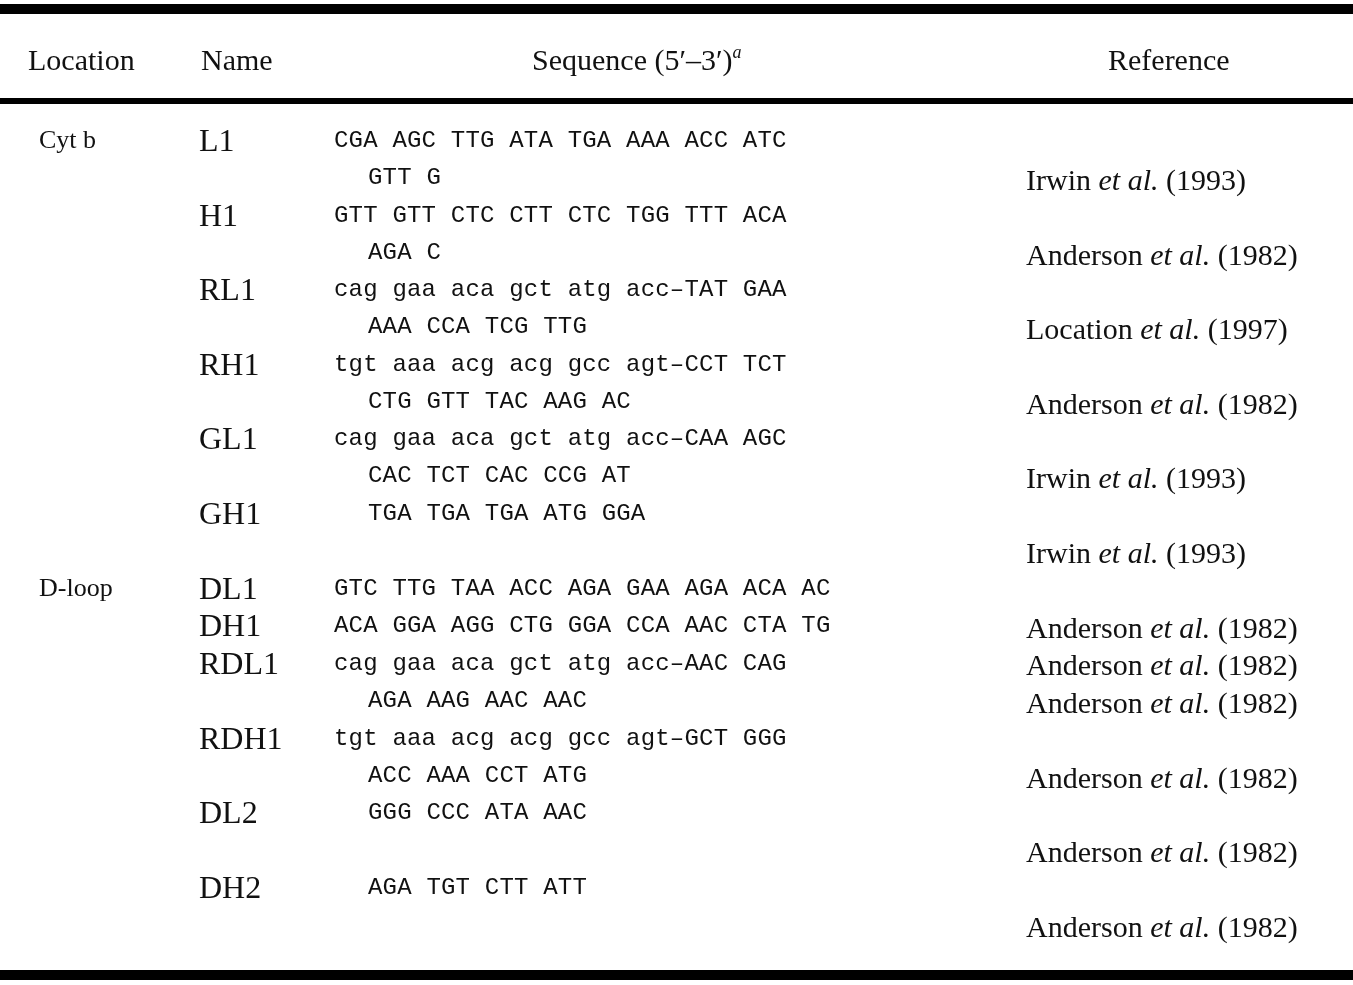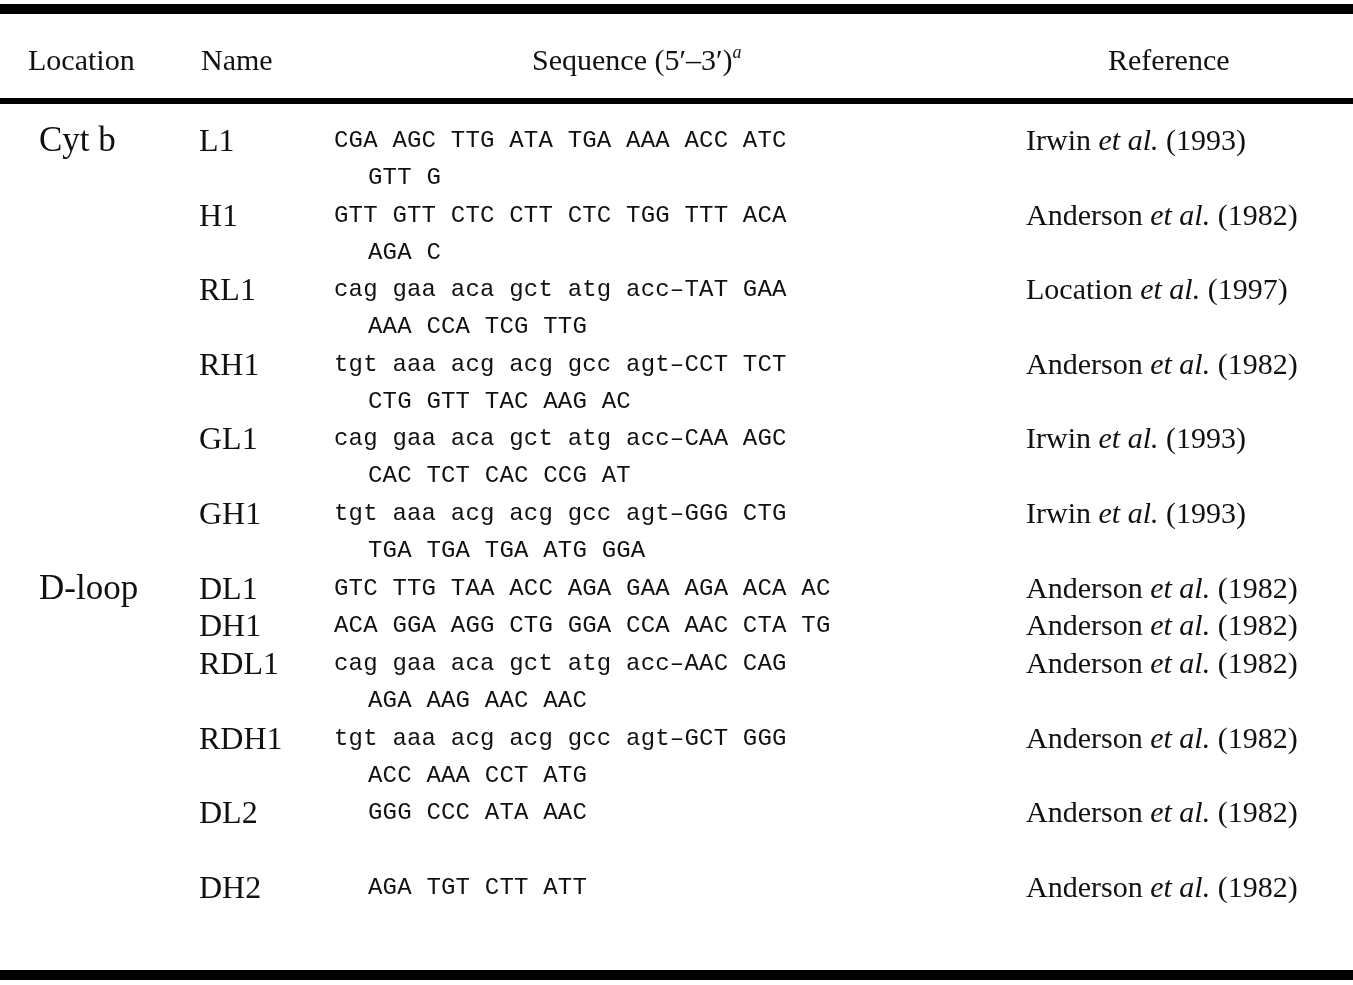--- a/index.html
+++ b/index.html
@@ -48,21 +48,21 @@
     left: 0;
     width: 1353px;
   }
   .cell {
     position: absolute;
     top: 0;
     white-space: nowrap;
   }
   .loc {
     left: 39px;
-    font-size: 35px;
+    font-size: 26px;
     line-height: 36px;
   }
   .name {
     left: 199px;
     font-size: 32px;
     line-height: 36px;
   }
   .seq {
     left: 334px;
     font-family: "Liberation Mono", "DejaVu Sans Mono", monospace;
@@ -71,20 +71,21 @@
     letter-spacing: 0.2px;
   }
   .seq .line2 {
     display: block;
     padding-left: 34px;
   }
   .ref {
     left: 1026px;
     font-size: 30px;
     line-height: 36px;
+    margin-top: 40px;
   }
   .ref em {
     font-style: italic;
   }
 </style>
 </head>
 <body>
 
 <div class="rule top"></div>
 
@@ -122,21 +123,21 @@
     </div>
     <div class="row" style="top: 420px;">
       <div class="cell loc"></div>
       <div class="cell name">GL1</div>
       <div class="cell seq"><span class="line1">cag gaa aca gct atg acc–CAA AGC</span><span class="line2">CAC TCT CAC CCG AT</span></div>
       <div class="cell ref"><span>Irwin</span> <em>et al.</em> <span>(1993)</span></div>
     </div>
     <div class="row" style="top: 495px;">
       <div class="cell loc"></div>
       <div class="cell name">GH1</div>
-      <div class="cell seq"><span class="line1">tgt aaa acg acg gcc agt–GGG CTG</span><span class="line2">TGA TGA TGA ATG GGA</span></div>
+      <div class="cell seq"><span class="line2">TGA TGA TGA ATG GGA</span></div>
       <div class="cell ref"><span>Irwin</span> <em>et al.</em> <span>(1993)</span></div>
     </div>
     <div class="row" style="top: 570px;">
       <div class="cell loc">D-loop</div>
       <div class="cell name">DL1</div>
       <div class="cell seq"><span class="line1">GTC TTG TAA ACC AGA GAA AGA ACA AC</span><span class="line2"></span></div>
       <div class="cell ref"><span>Anderson</span> <em>et al.</em> <span>(1982)</span></div>
     </div>
     <div class="row" style="top: 607px;">
       <div class="cell loc"></div>

